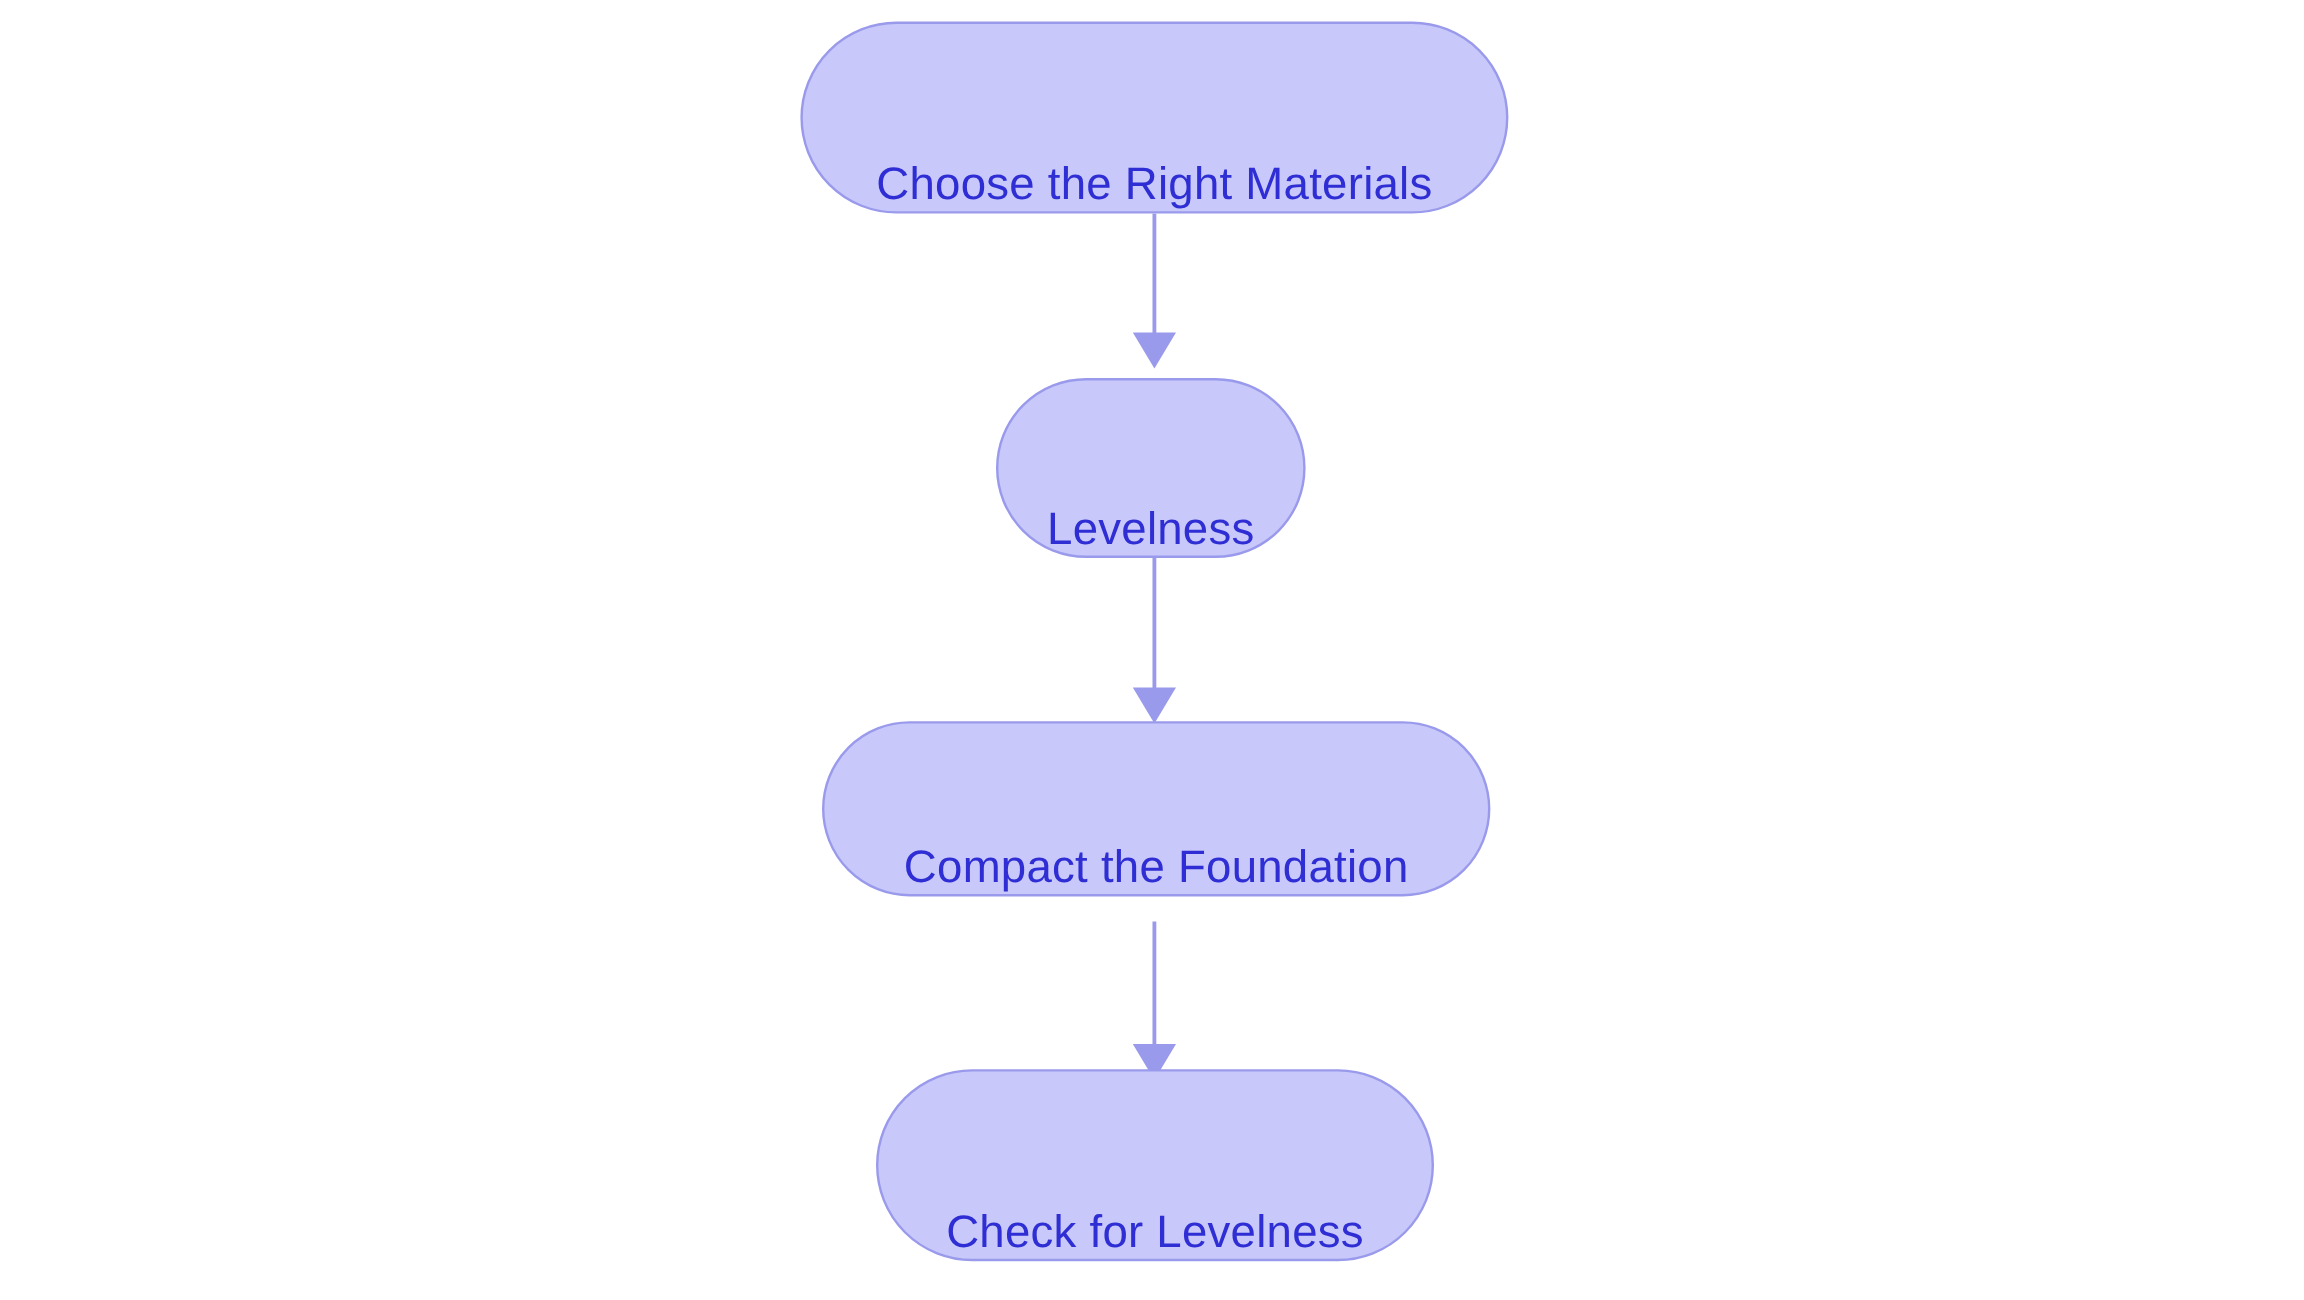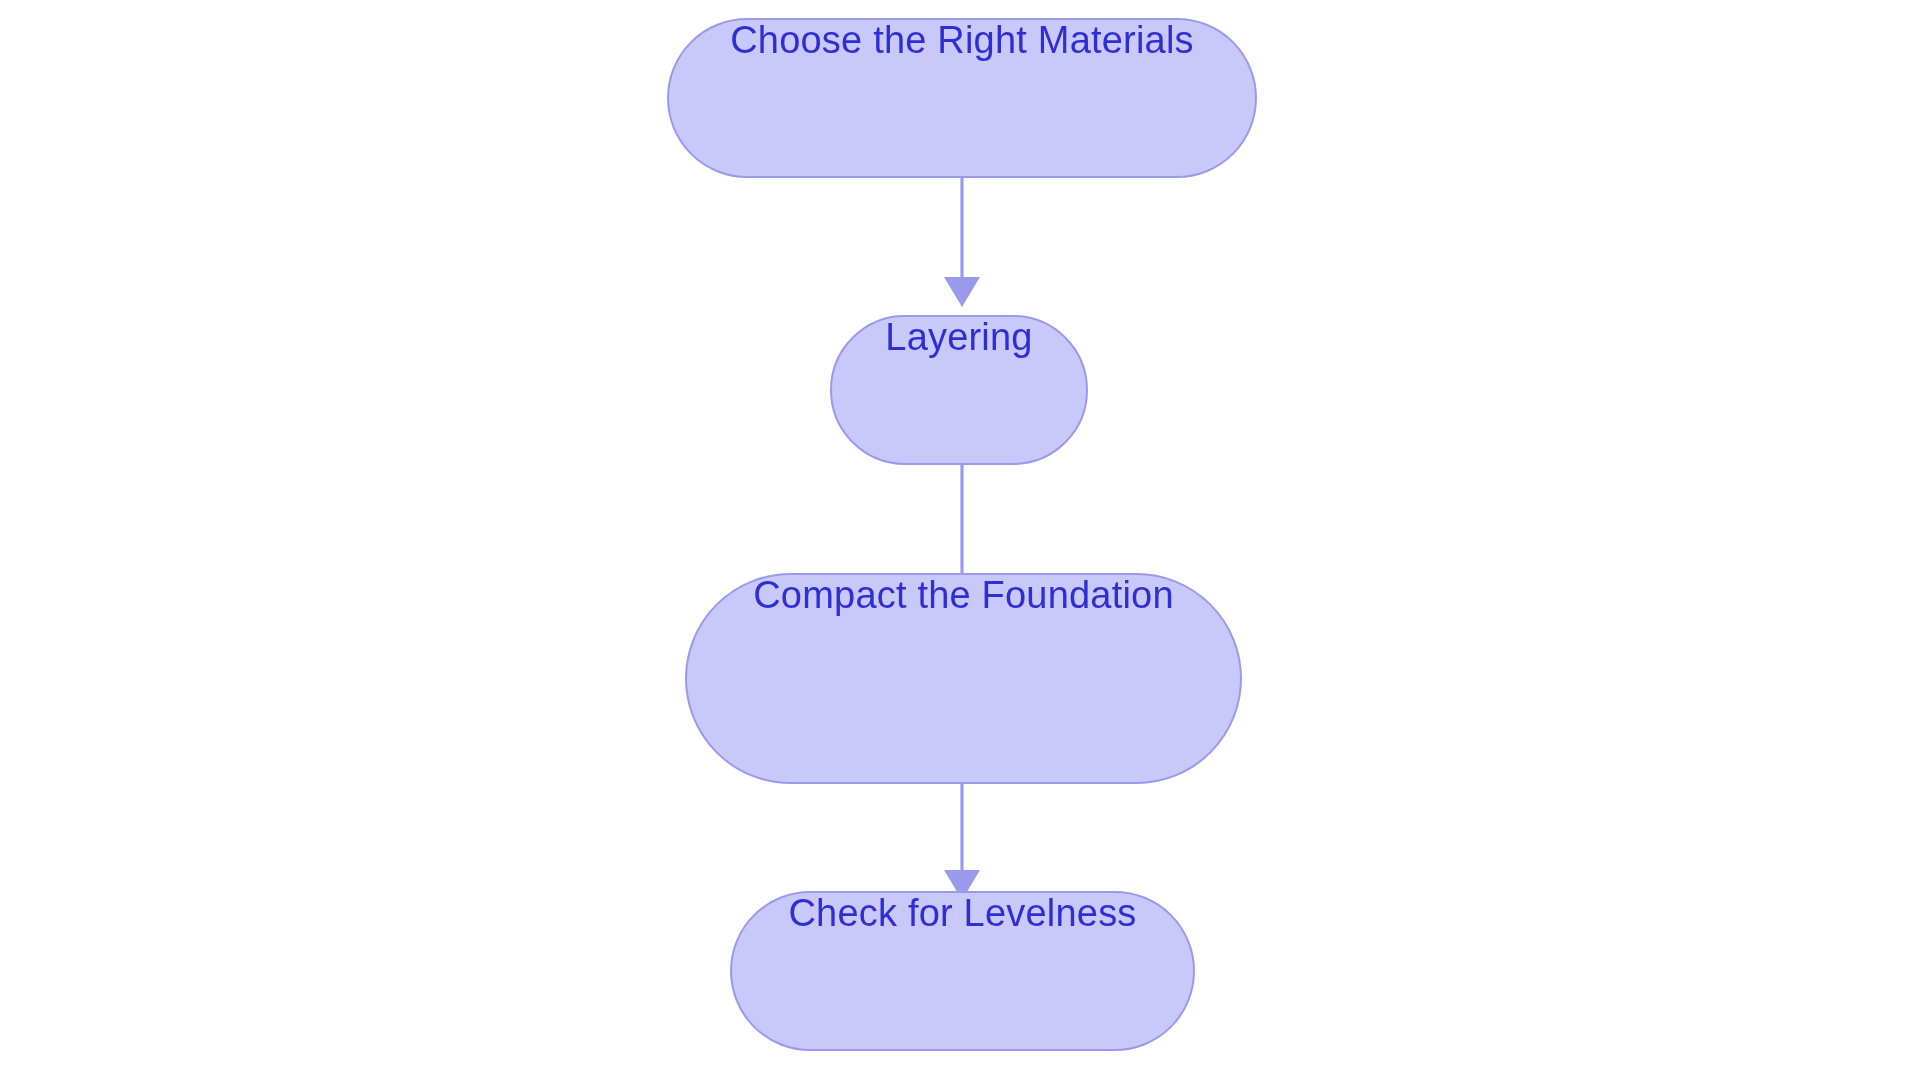--- a/index.html
+++ b/index.html
@@ -19,21 +19,21 @@
     position: relative;
     width: 1920px;
     height: 1083px;
     background: #ffffff;
   }
 
   .flow-node {
     position: absolute;
     box-sizing: border-box;
     display: flex;
-    align-items: flex-start;
+    align-items: flex-end;
     justify-content: center;
     background: #c8c8fa;
     border: 2px solid #9a9aec;
     border-radius: 999px;
     z-index: 2;
   }
 
   .flow-node-label {
     color: #2e2ed4;
     font-size: 38px;
@@ -41,21 +41,21 @@
     letter-spacing: 0.2px;
     line-height: 1.1;
     white-space: nowrap;
     text-align: center;
     font-family: "Liberation Sans", "DejaVu Sans", sans-serif;
   }
 
   
   #node-0 { left: 667px;  top: 18px;   width: 590px; height: 160px; }
   #node-1 { left: 830px;  top: 315px;  width: 258px; height: 150px; }
-  #node-2 { left: 685px;  top: 573px;  width: 557px; height: 211px; }
+  #node-2 { left: 685px;  top: 601px;  width: 557px; height: 146px; }
   #node-3 { left: 730px;  top: 891px;  width: 465px; height: 160px; }
 
   .flow-edge {
     position: absolute;
     left: 0;
     top: 0;
     width: 1920px;
     height: 1083px;
     z-index: 1;
     pointer-events: none;
@@ -95,21 +95,21 @@
       <polygon class="edge-arrowhead" points="944,870 980,870 962,900"></polygon>
     </g>
 
   </svg>
 
   <div class="flow-node" id="node-0">
     <span class="flow-node-label">Choose the Right Materials</span>
   </div>
 
   <div class="flow-node" id="node-1">
-    <span class="flow-node-label">Layering</span>
+    <span class="flow-node-label">Levelness</span>
   </div>
 
   <div class="flow-node" id="node-2">
     <span class="flow-node-label">Compact the Foundation</span>
   </div>
 
   <div class="flow-node" id="node-3">
     <span class="flow-node-label">Check for Levelness</span>
   </div>
 

